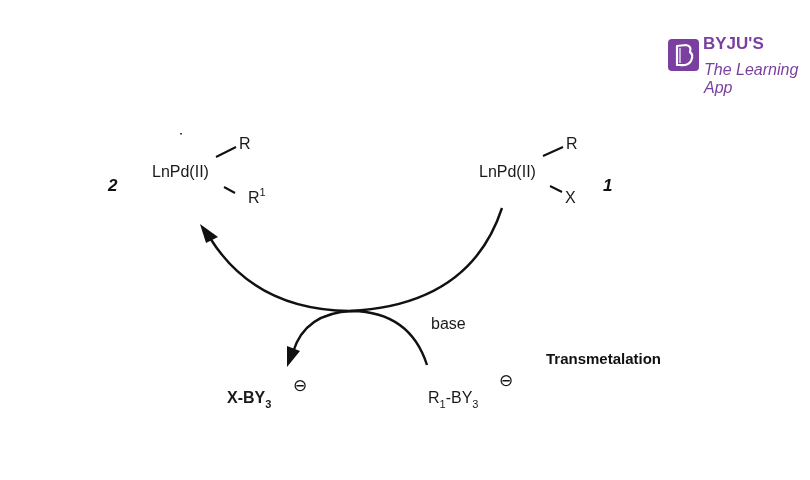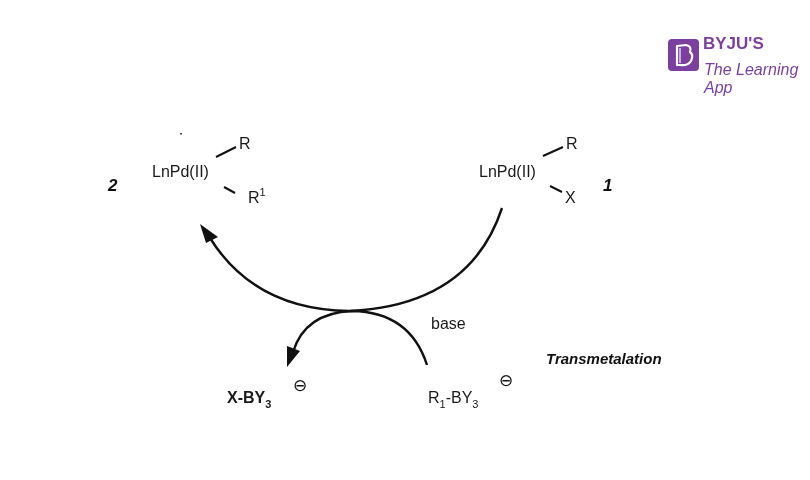--- a/index.html
+++ b/index.html
@@ -3,21 +3,21 @@
 <meta charset="utf-8">
 <style>
   html, body { margin:0; padding:0; background:#ffffff; }
   body { width:810px; height:480px; position:relative; overflow:hidden; font-family:"Liberation Sans", sans-serif; color:#111; }
   .abs { position:absolute; white-space:nowrap; }
   .chem { font-size:16px; color:#1a1a1a; }
   .num { font-size:17px; font-weight:bold; font-style:italic; }
   .sub { font-size:11px; position:relative; top:5px; }
   .sup { font-size:11px; position:relative; top:-7px; }
   .charge { font-size:17px; }
-  .title { font-size:15px; font-weight:bold; font-style:italic; }
+  .title { font-size:15px; font-weight:bold; }
   svg.diagram { position:absolute; left:0; top:0; }
   .logo-box { position:absolute; left:668px; top:39px; width:31px; height:32px; background:#7b3fa0; border-radius:4px; }
   .logo-text { position:absolute; left:703px; top:34px; font-size:17px; font-weight:bold; color:#7b3fa0; letter-spacing:0px; }
   .logo-tag { position:absolute; left:704px; top:61px; font-size:16px; color:#7b3fa0;font-style:italic; }
 </style>
 </head>
 <body>
 
 <div class="logo-box">
   <svg width="31" height="32" viewBox="0 0 31 32">

